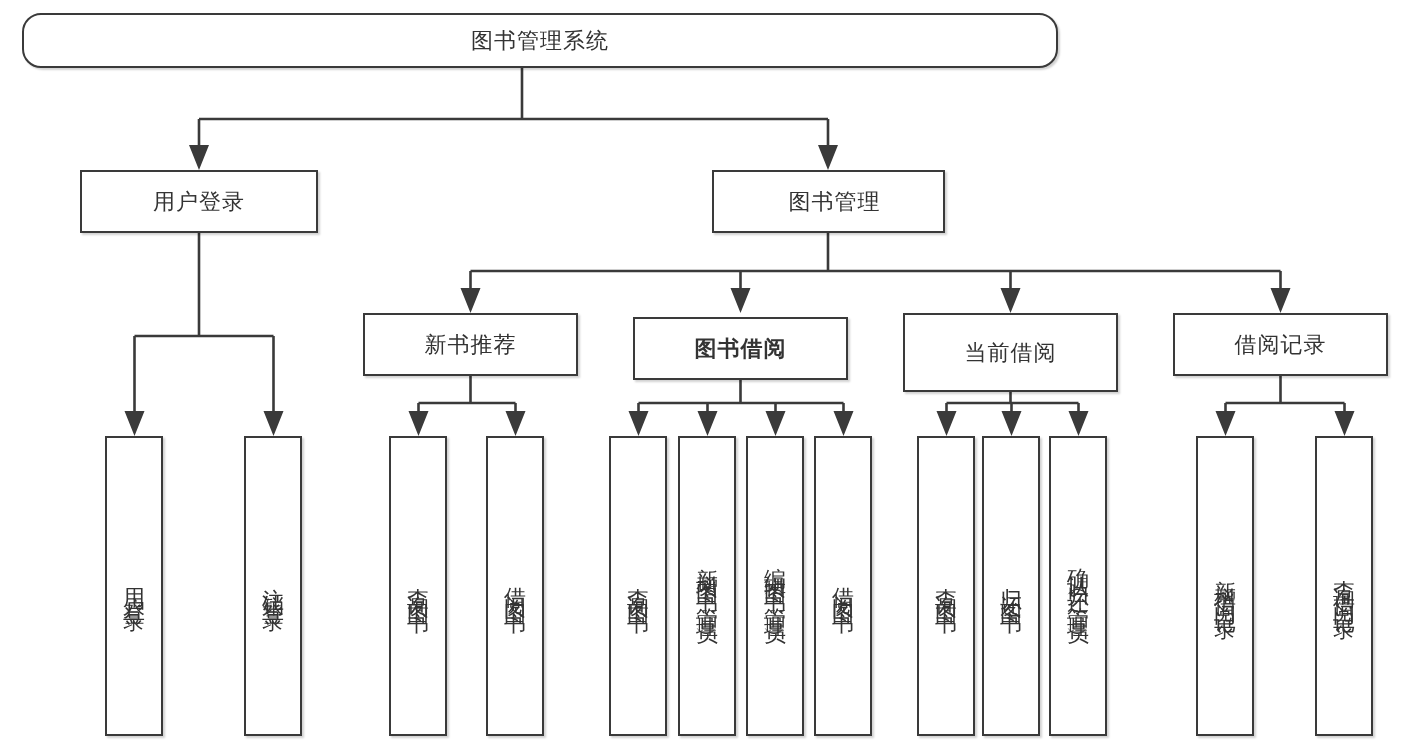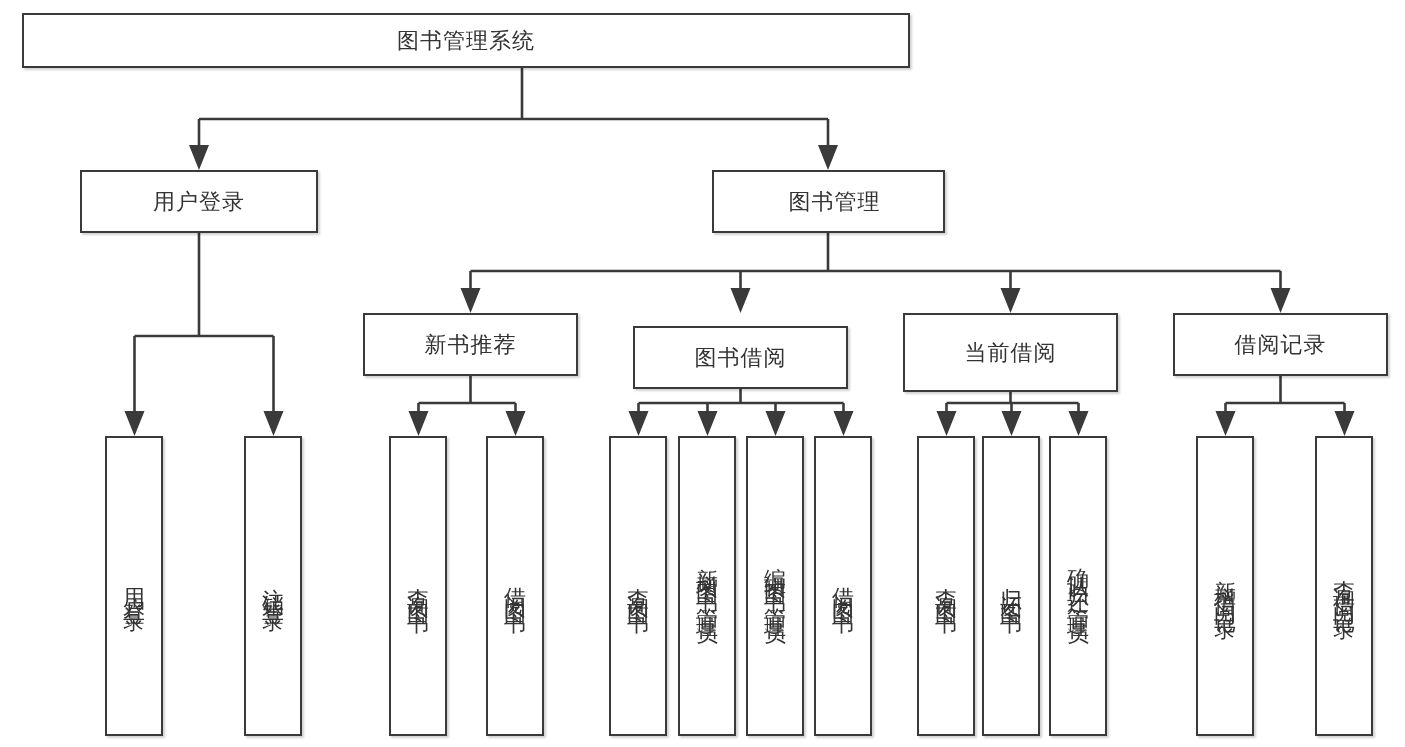--- a/index.html
+++ b/index.html
@@ -59,27 +59,27 @@
       M697.5 411 L717.5 411 L707.5 436 Z
       M765.5 411 L785.5 411 L775.5 436 Z
       M833.5 411 L853.5 411 L843.5 436 Z
       M936.5 411 L956.5 411 L946.5 436 Z
       M1001.5 411 L1021.5 411 L1011.5 436 Z
       M1068.5 411 L1088.5 411 L1078.5 436 Z
       M1215.5 411 L1235.5 411 L1225.5 436 Z
       M1334.5 411 L1354.5 411 L1344.5 436 Z"></path>
   </svg>
 
-  <div class="node hbox" style="left:22px; top:13px; width:888px; height:55px;">图书管理系统</div>
+  <div class="node hbox" style="left:22px; top:13px; width:1036px; height:55px;border-radius:19px;">图书管理系统</div>
 
   <div class="node hbox" style="left:80px; top:170px; width:238px; height:63px;">用户登录</div>
   <div class="node hbox" style="left:712px; top:170px; width:233px; height:63px;padding-left:12px;">图书管理</div>
 
   <div class="node hbox" style="left:363px; top:313px; width:215px; height:63px;">新书推荐</div>
-  <div class="node hbox" style="left:633px; top:326px; width:215px; height:63px;">图书借阅</div>
+  <div class="node hbox" style="left:633px; top:317px; width:215px; height:63px;font-weight:bold;">图书借阅</div>
   <div class="node hbox" style="left:903px; top:313px; width:215px; height:79px;">当前借阅</div>
   <div class="node hbox" style="left:1173px; top:313px; width:215px; height:63px;">借阅记录</div>
 
   <div class="node vbox" style="left:105px; top:436px; width:58px; height:300px;">
     <span class="vtext">用户登录</span>
   </div>
   <div class="node vbox" style="left:244px; top:436px; width:58px; height:300px;">
     <span class="vtext">注销登录</span>
   </div>
 

